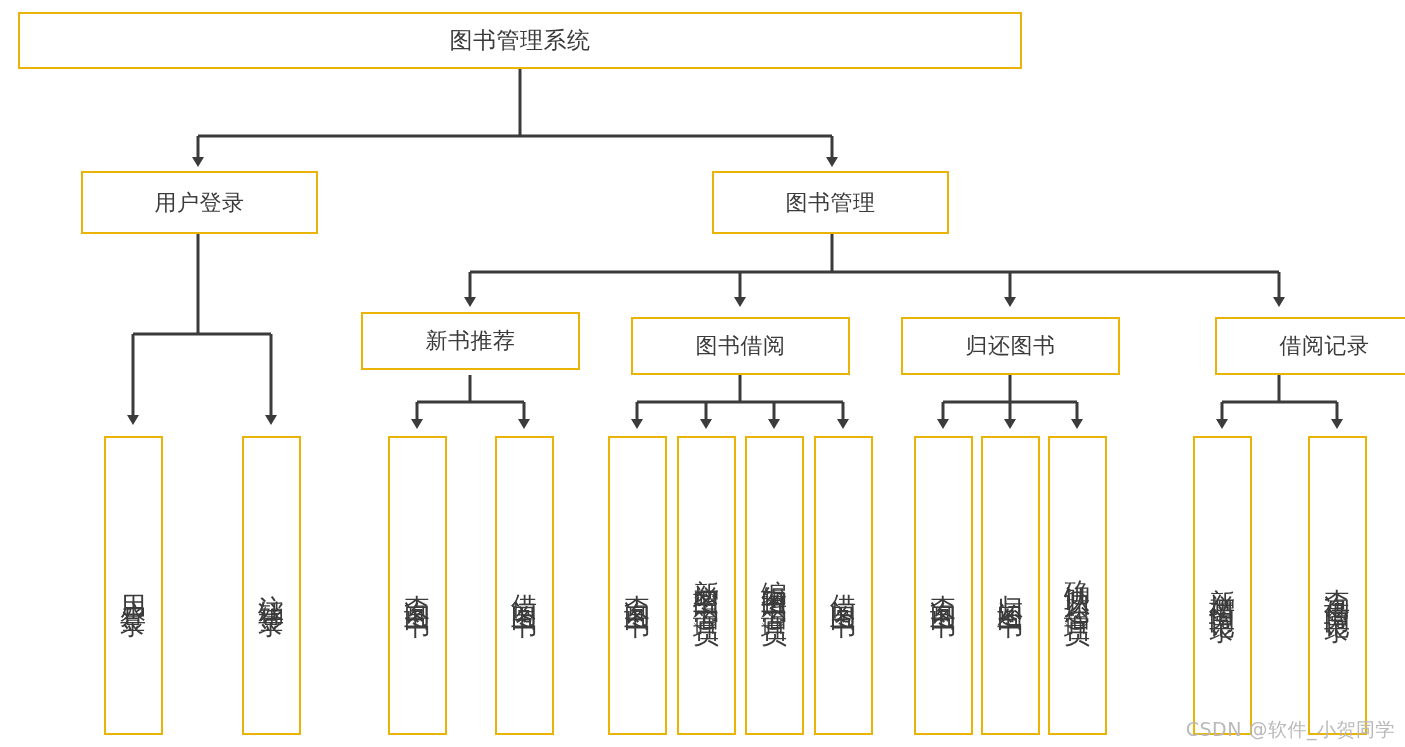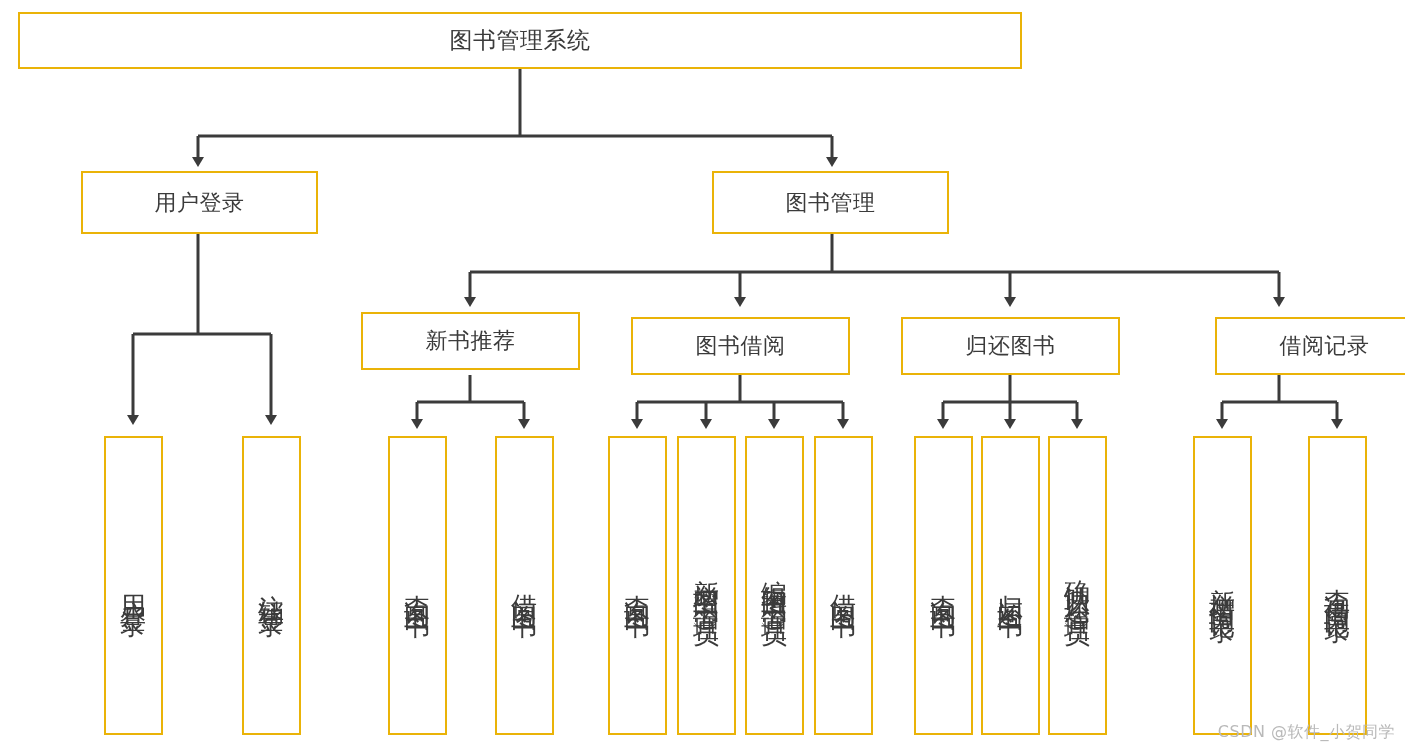--- a/index.html
+++ b/index.html
@@ -55,21 +55,21 @@
     text-orientation:upright;
     font-size:26px;
     line-height:1;
     letter-spacing:6px;
     white-space:nowrap;
   }
   .watermark{
     position:absolute;
     right:10px;
     bottom:4px;
-    font-size:16px;
+    font-size:19px;
     color:#b9b9b9;
     white-space:nowrap;
     letter-spacing:0.5px;
     margin-top:24px;
   }
 </style>
 </head>
 <body>
 
 <div id="canvas">

